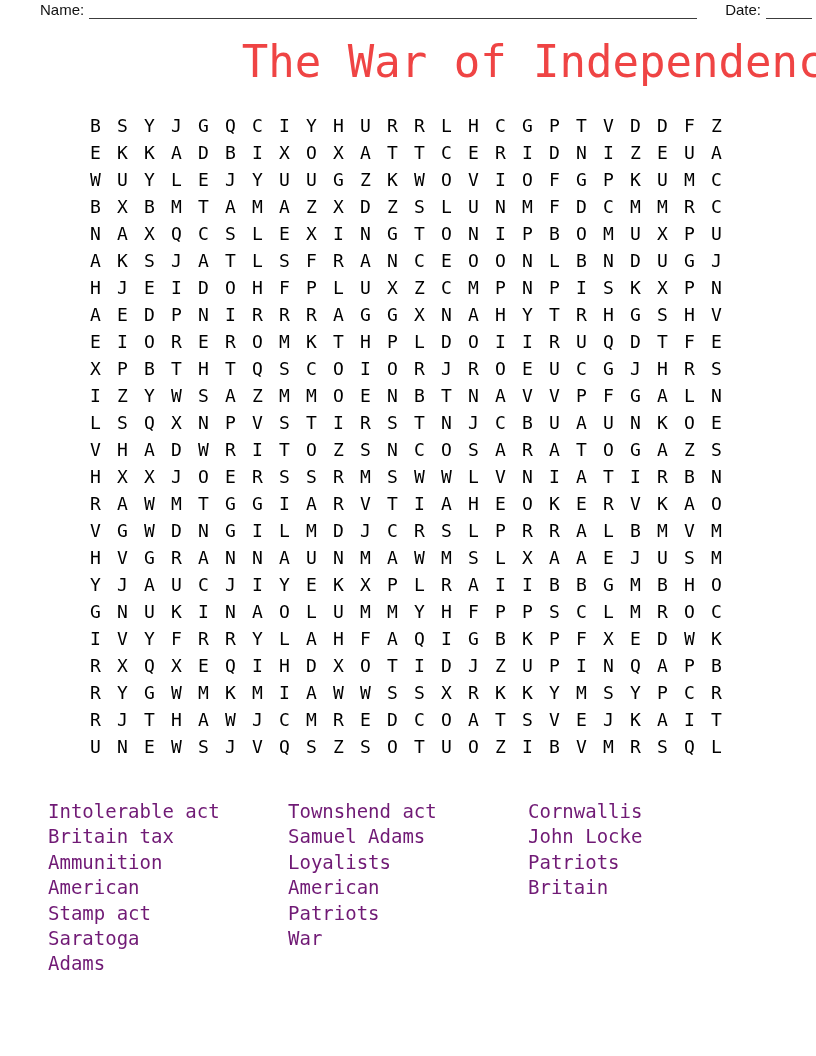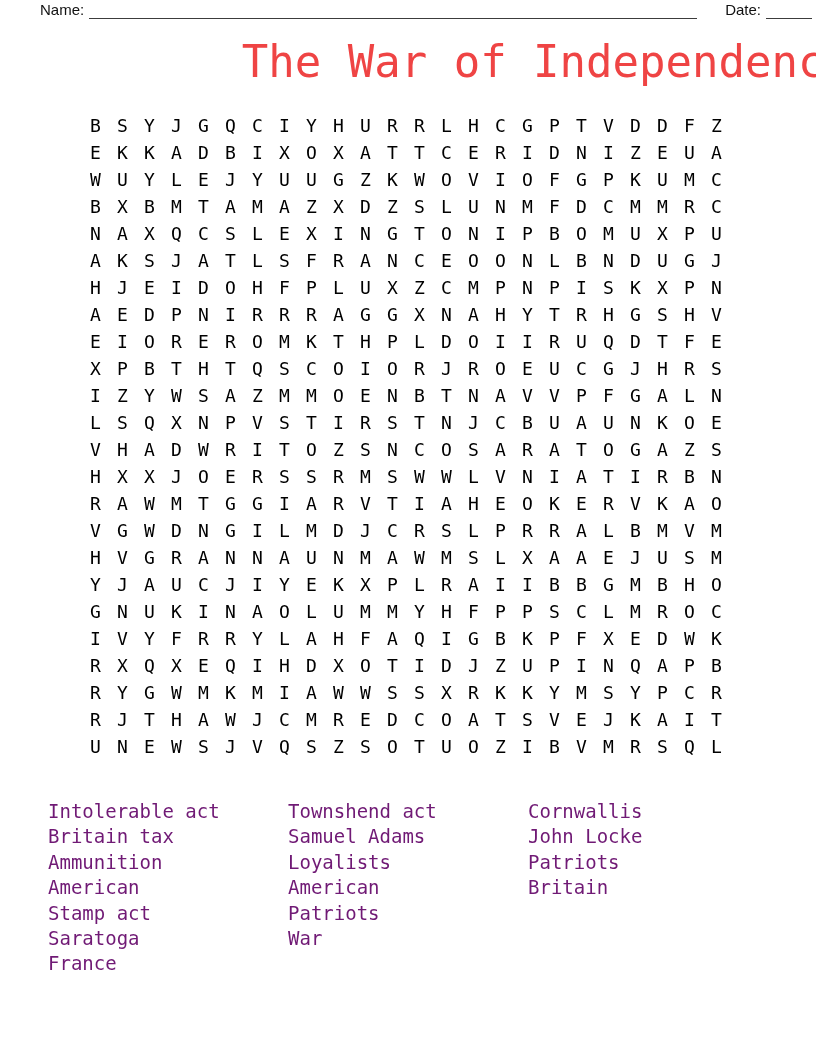--- a/index.html
+++ b/index.html
@@ -698,21 +698,21 @@
     </div>
 
   <div class="word-list">
     <div class="word-col">
         <div class="word-item">Intolerable act</div>
         <div class="word-item">Britain tax</div>
         <div class="word-item">Ammunition</div>
         <div class="word-item">American</div>
         <div class="word-item">Stamp act</div>
         <div class="word-item">Saratoga</div>
-        <div class="word-item">France</div>
+        <div class="word-item">Adams</div>
       </div>
     <div class="word-col">
         <div class="word-item">Townshend act</div>
         <div class="word-item">Samuel Adams</div>
         <div class="word-item">Loyalists</div>
         <div class="word-item">American</div>
         <div class="word-item">Patriots</div>
         <div class="word-item">War</div>
       </div>
     <div class="word-col">

